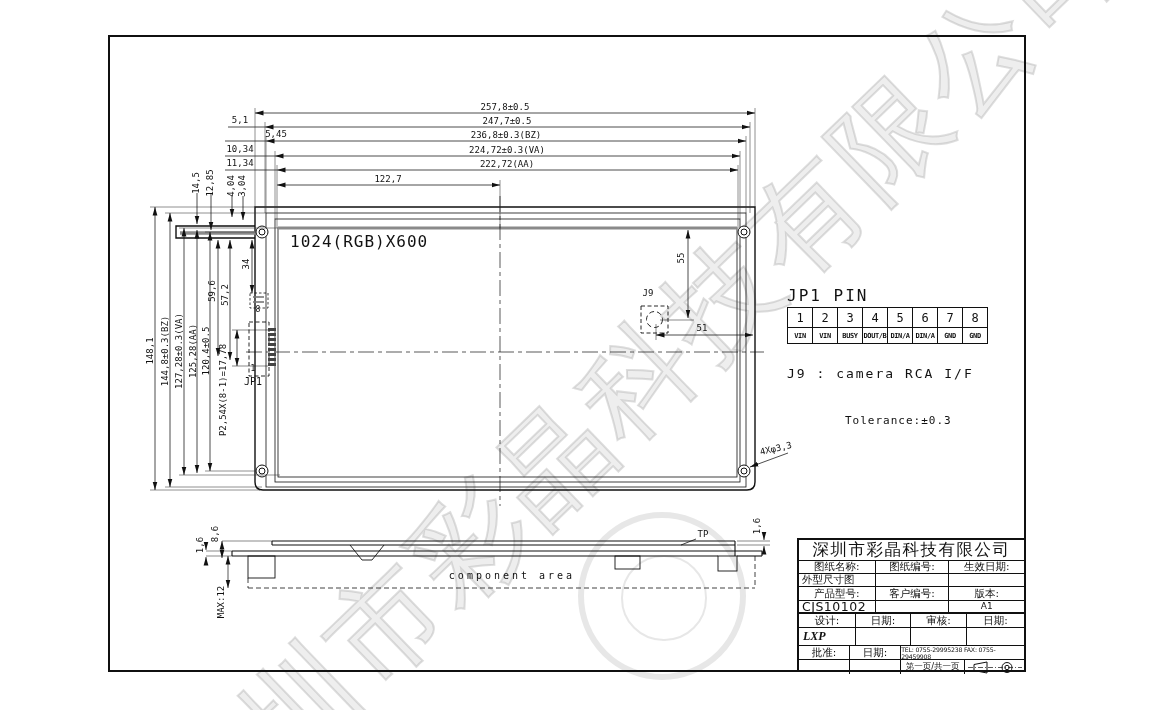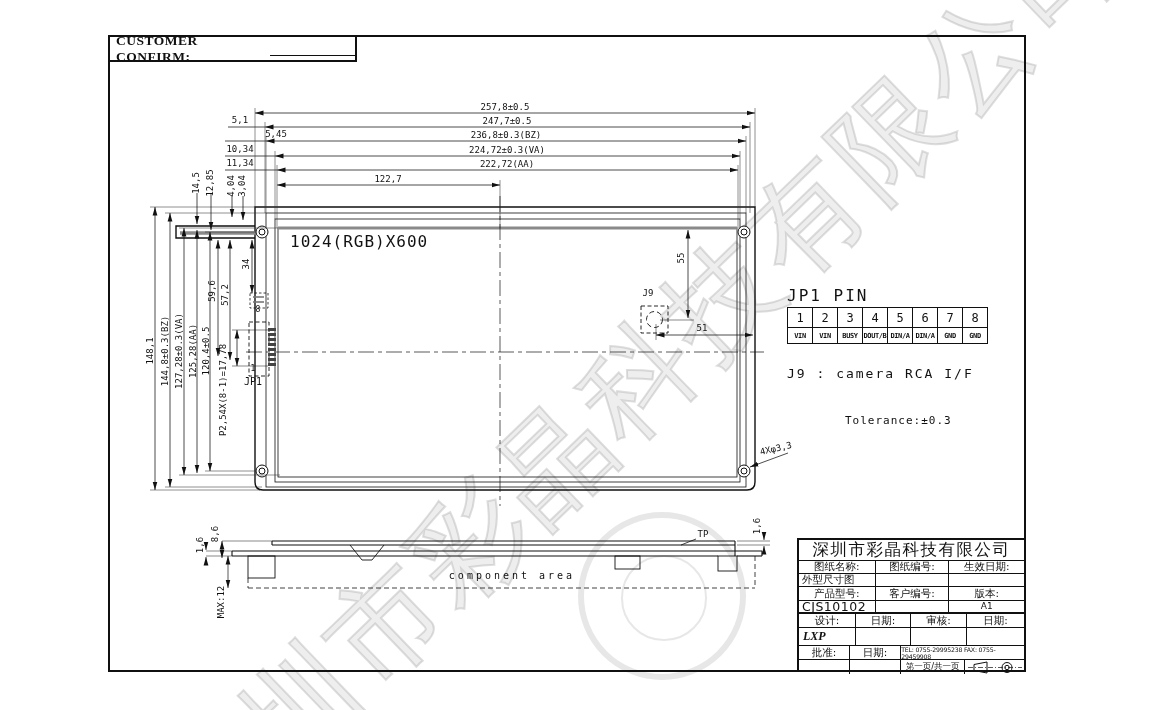--- a/index.html
+++ b/index.html
@@ -57,24 +57,20 @@
 
 <div class="page">
 
   <div class="watermark">深圳市彩晶科技有限公司</div>
   <div class="seal">
       <div class="seal-inner"></div>
     </div>
 
   <div class="sheet-border"></div>
 
-  <div class="confirm-box">
-    <span>CUSTOMER CONFIRM:</span>
-    <span class="confirm-line"></span>
-  </div>
 
   <svg class="lines" width="1171" height="710" viewBox="0 0 1171 710">
     <defs>
       <marker id="aE" markerWidth="10" markerHeight="8" refX="8.5" refY="3" orient="auto" markerUnits="userSpaceOnUse">
         <path d="M0,0.6 L8.5,3 L0,5.4 Z" fill="#111"></path>
       </marker>
       <marker id="aS" markerWidth="10" markerHeight="8" refX="0.5" refY="3" orient="auto" markerUnits="userSpaceOnUse">
         <path d="M9,0.6 L0.5,3 L9,5.4 Z" fill="#111"></path>
       </marker>
     </defs>

